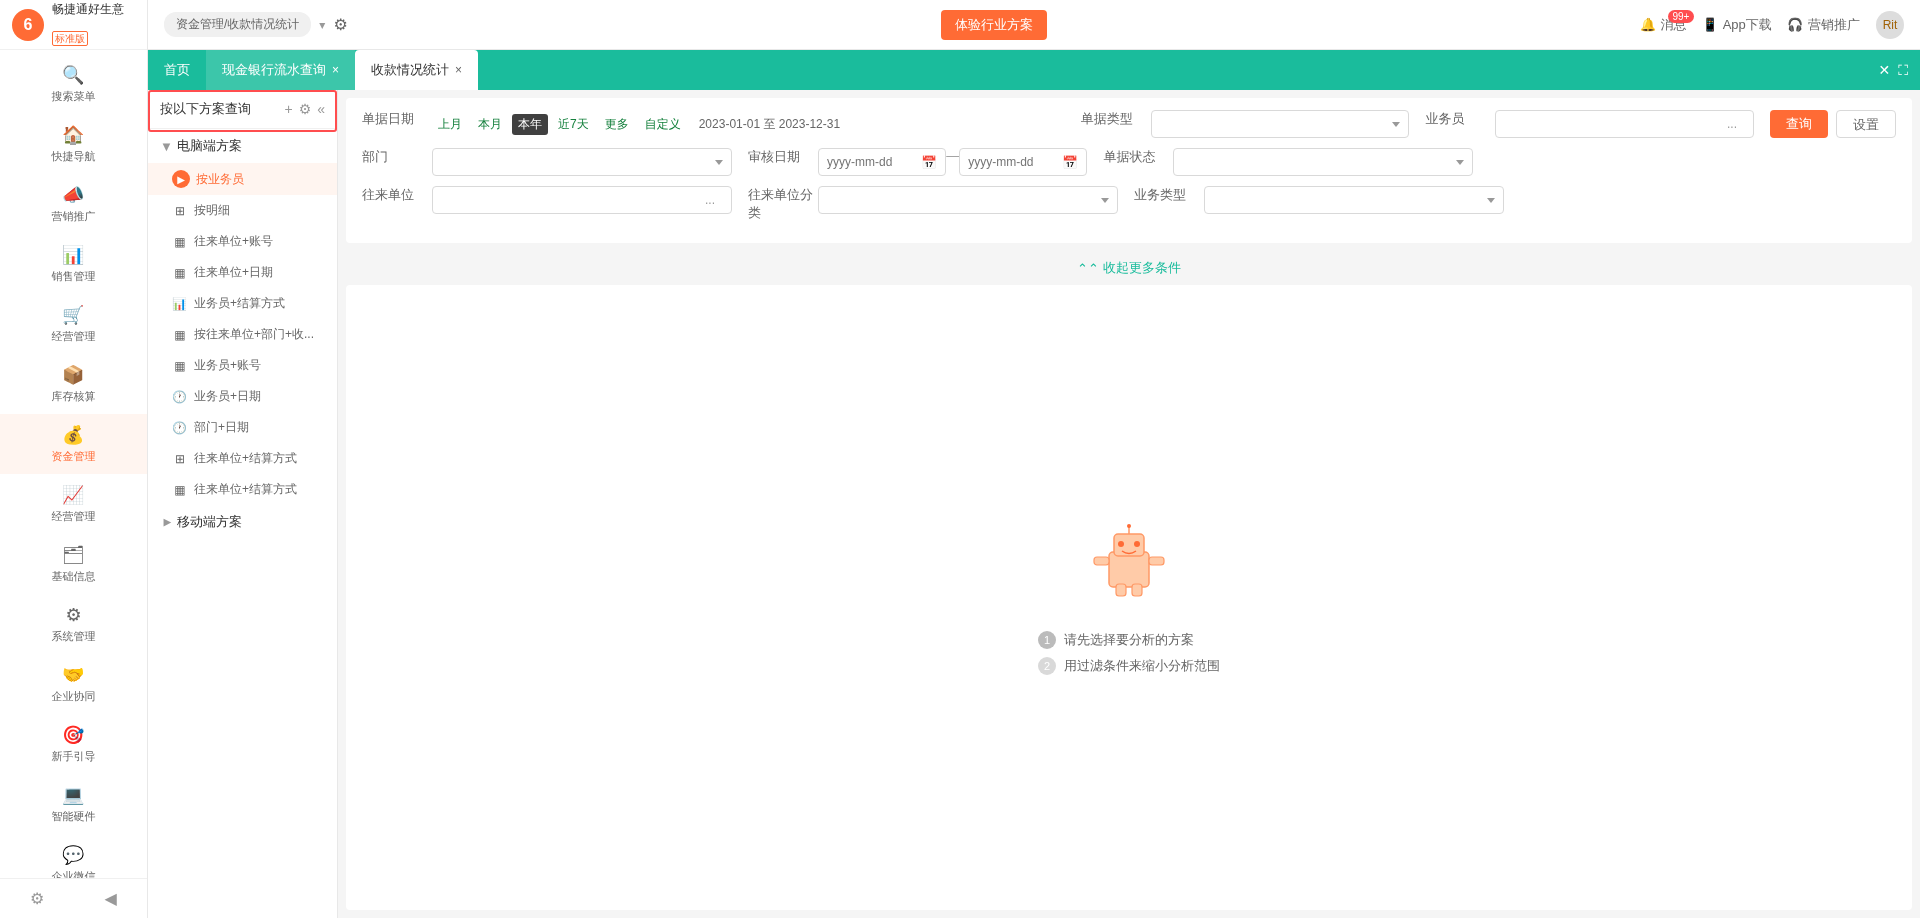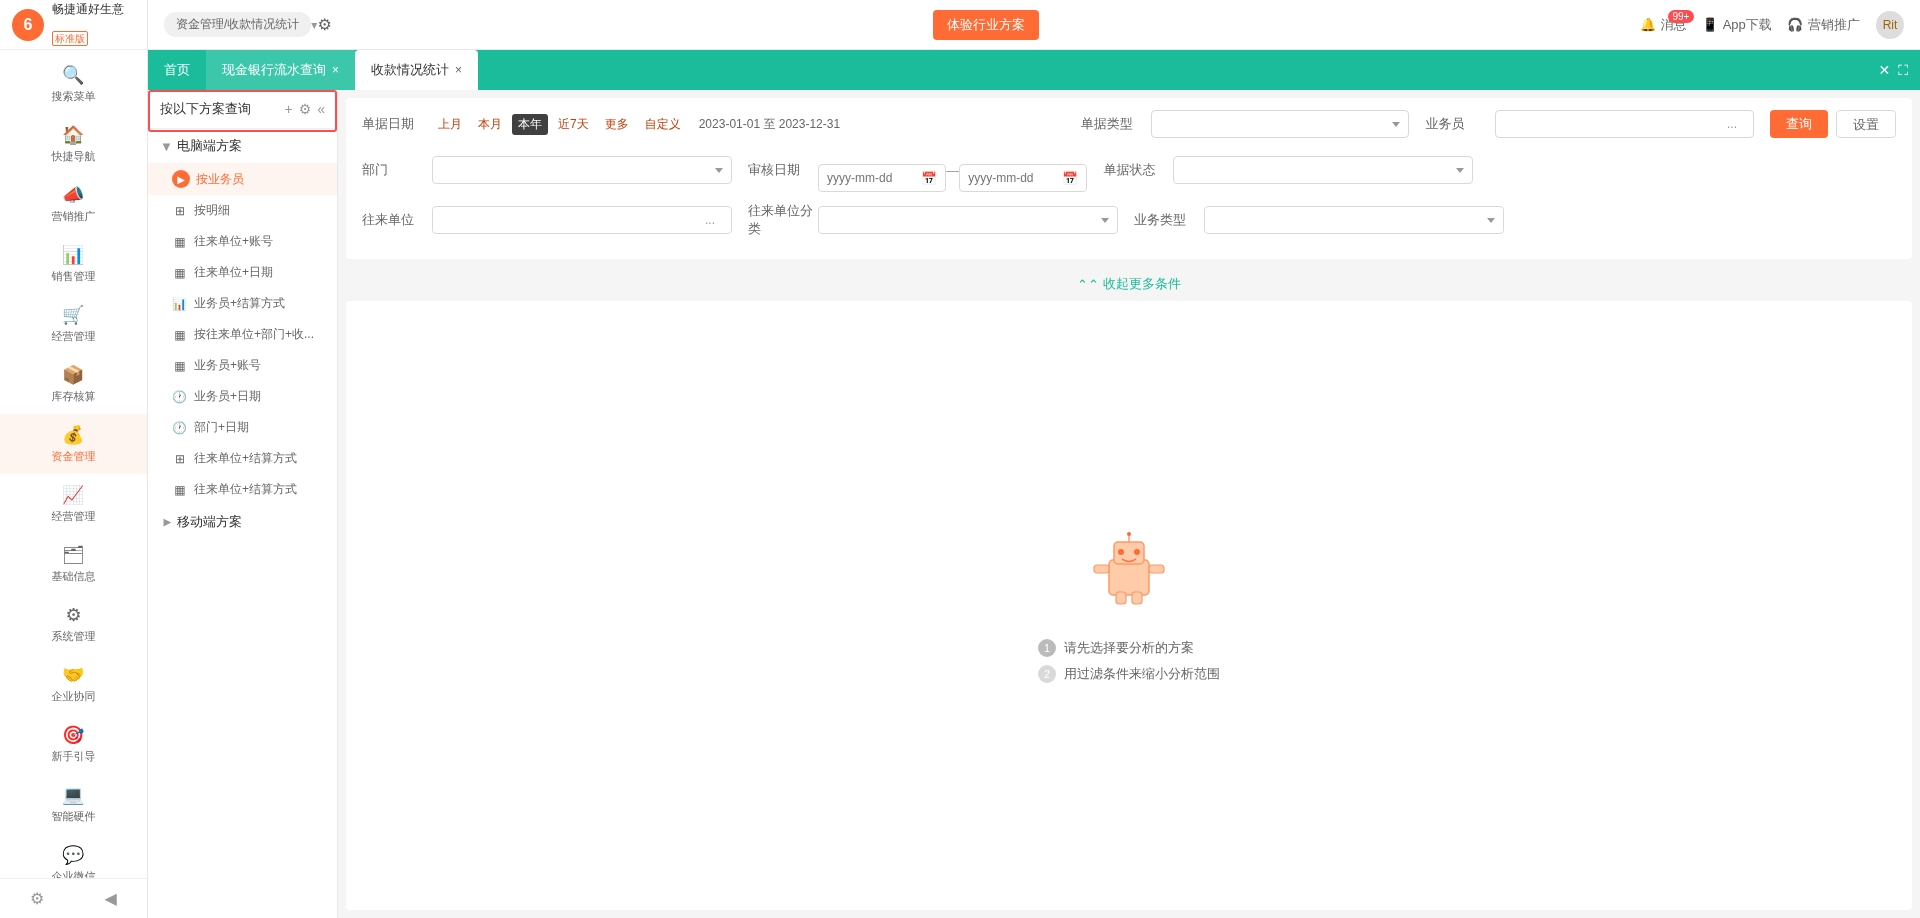--- a/index.html
+++ b/index.html
@@ -17,21 +17,21 @@
     .sidebar-item .icon { width: 22px; height: 22px; display: flex; align-items: center; justify-content: center; font-size: 18px; margin-bottom: 3px; }
     .sidebar-item .label { font-size: 11px; }
     .sidebar-footer { padding: 10px 0; border-top: 1px solid #f0f0f0; display: flex; justify-content: space-around; }
     .sidebar-footer-btn { color: #999; cursor: pointer; font-size: 16px; }
 
     
     .main { flex: 1; display: flex; flex-direction: column; height: 918px; }
 
     
     .topbar { height: 50px; background: #fff; display: flex; align-items: center; justify-content: space-between; padding: 0 16px; border-bottom: 1px solid #e8e8e8; }
-    .topbar-left { display: flex; align-items: center; gap: 0; }
+    .topbar-left { display: flex; align-items: center; gap: 8px; }
     .topbar-breadcrumb { background: #f0f0f0; border-radius: 12px; padding: 4px 12px; font-size: 12px; color: #666; }
     .topbar-arrow { color: #999; font-size: 12px; cursor: pointer; }
     .topbar-gear { color: #666; font-size: 16px; cursor: pointer; }
     .topbar-trial-btn { background: #ff6b35; color: white; border: none; border-radius: 4px; padding: 6px 14px; font-size: 13px; cursor: pointer; }
     .topbar-right { display: flex; align-items: center; gap: 16px; }
     .topbar-msg { display: flex; align-items: center; gap: 4px; color: #666; font-size: 13px; position: relative; cursor: pointer; }
     .badge { background: #ff4d4f; color: white; border-radius: 10px; font-size: 10px; padding: 1px 5px; position: absolute; top: -6px; right: -8px; }
     .topbar-download { display: flex; align-items: center; gap: 4px; color: #666; font-size: 13px; cursor: pointer; }
     .topbar-service { display: flex; align-items: center; gap: 4px; color: #666; font-size: 13px; cursor: pointer; }
     .topbar-avatar { width: 28px; height: 28px; background: #ddd; border-radius: 50%; }
@@ -64,29 +64,29 @@
     .scheme-item { display: flex; align-items: center; padding: 7px 12px 7px 24px; font-size: 12px; color: #666; cursor: pointer; }
     .scheme-item.active { color: #ff6b35; background: #fff5f0; }
     .scheme-item .item-icon { width: 16px; height: 16px; margin-right: 6px; display: flex; align-items: center; justify-content: center; font-size: 12px; }
     .active-dot { width: 18px; height: 18px; background: #ff6b35; border-radius: 50%; display: flex; align-items: center; justify-content: center; color: white; font-size: 10px; margin-right: 6px; }
 
     
     .right-panel { flex: 1; display: flex; flex-direction: column; background: #f5f5f5; overflow: hidden; }
 
     
     .filter-area { background: white; padding: 12px 16px; margin: 8px; border-radius: 4px; }
-    .filter-row { display: flex; align-items: center; margin-bottom: 10px; }
+    .filter-row { display: flex; margin-bottom: 10px; }
     .filter-label { width: 70px; font-size: 13px; color: #666; flex-shrink: 0; }
     .date-tabs { display: flex; align-items: center; gap: 4px; }
-    .date-tab { font-size: 12px; color: #c2410c; cursor: pointer; padding: 2px 6px; }
+    .date-tab { font-size: 12px; color: #15803d; cursor: pointer; padding: 2px 6px; }
     .date-tab.active { background: #404040; color: white; border-radius: 3px; }
     .date-range { font-size: 12px; color: #666; margin-left: 8px; }
     .filter-select { border: 1px solid #d9d9d9; border-radius: 4px; padding: 4px 8px; font-size: 12px; color: #333; height: 28px; display: flex; align-items: center; justify-content: space-between; cursor: pointer; min-width: 160px; }
     .filter-dots { color: #999; margin: 0 8px; cursor: pointer; }
-    .date-input-box { display: flex; align-items: center; gap: 4px; border: 1px solid #d9d9d9; border-radius: 4px; padding: 3px 8px; height: 28px; margin-top: 16px; }
+    .date-input-box { display: flex; align-items: center; gap: 4px; border: 1px solid #d9d9d9; border-radius: 4px; padding: 3px 8px; height: 28px; }
     .date-input-box input { border: none; outline: none; font-size: 12px; color: #bbb; width: 90px; }
     .date-sep { color: #999; }
     .filter-actions { display: flex; gap: 8px; margin-left: 16px; }
     .query-btn { background: #ff6b35; color: white; border: none; border-radius: 4px; padding: 5px 16px; font-size: 13px; cursor: pointer; height: 28px; }
     .set-btn { background: white; color: #666; border: 1px solid #d9d9d9; border-radius: 4px; padding: 5px 16px; font-size: 13px; cursor: pointer; height: 28px; }
     .collapse-btn { display: flex; align-items: center; justify-content: center; gap: 4px; color: #1abc9c; font-size: 13px; cursor: pointer; padding: 8px; margin: 0 8px; }
 
     
     .empty-state { flex: 1; display: flex; flex-direction: column; align-items: center; justify-content: center; background: white; margin: 0 8px 8px 8px; border-radius: 4px; }
     .empty-steps { color: #666; font-size: 13px; line-height: 2; }

